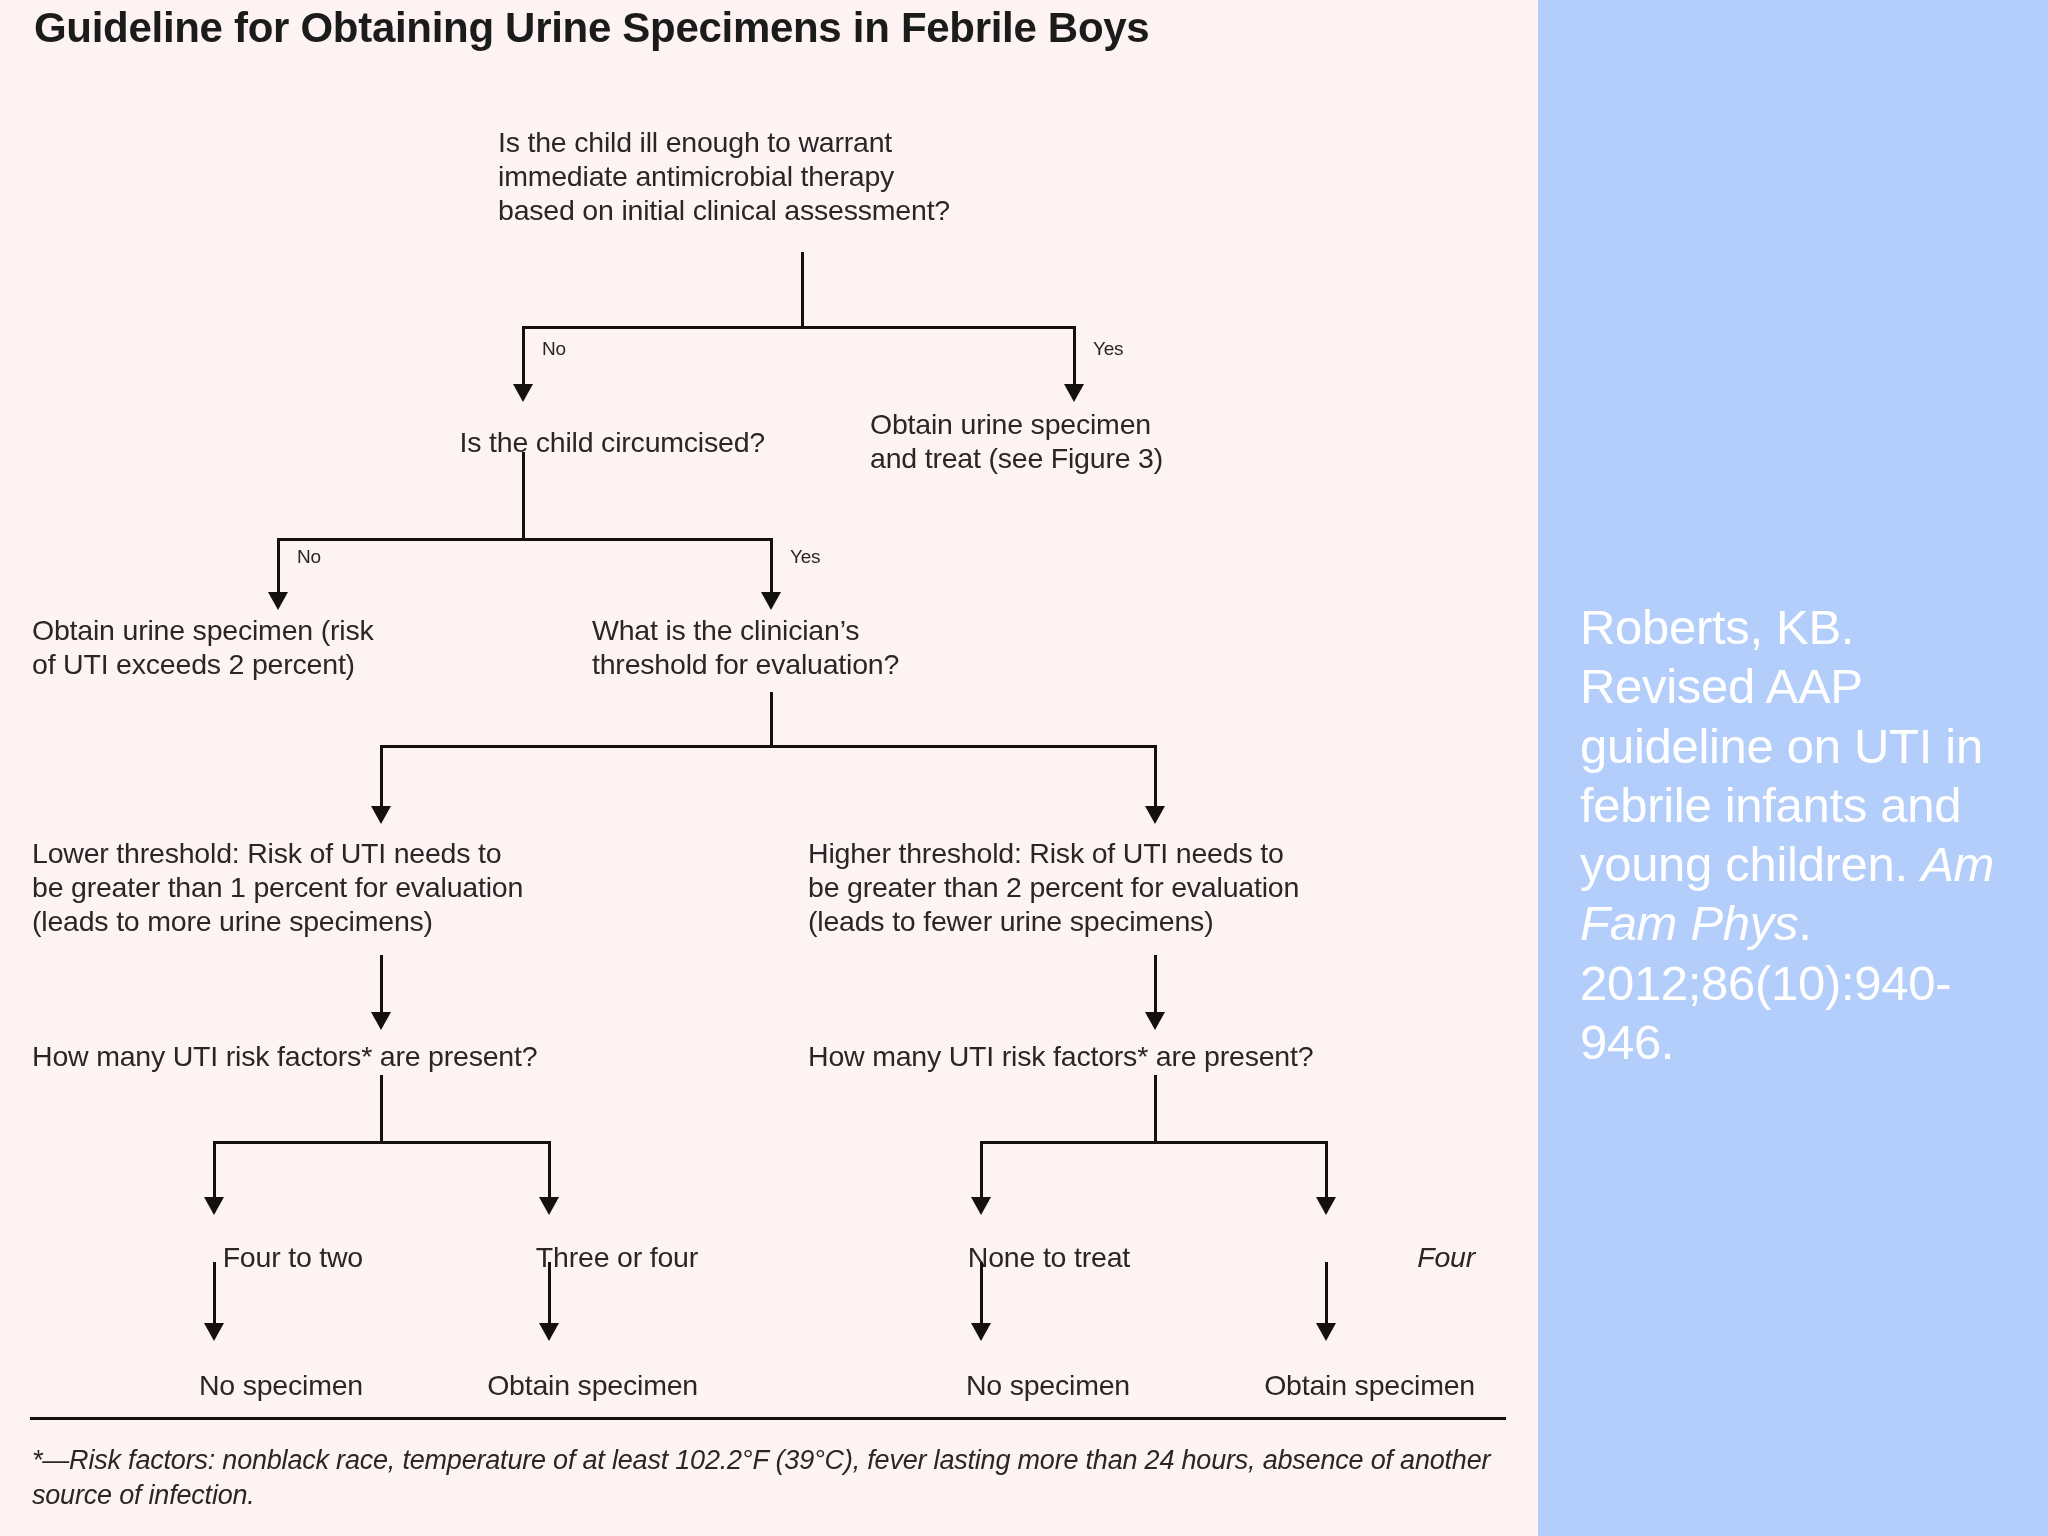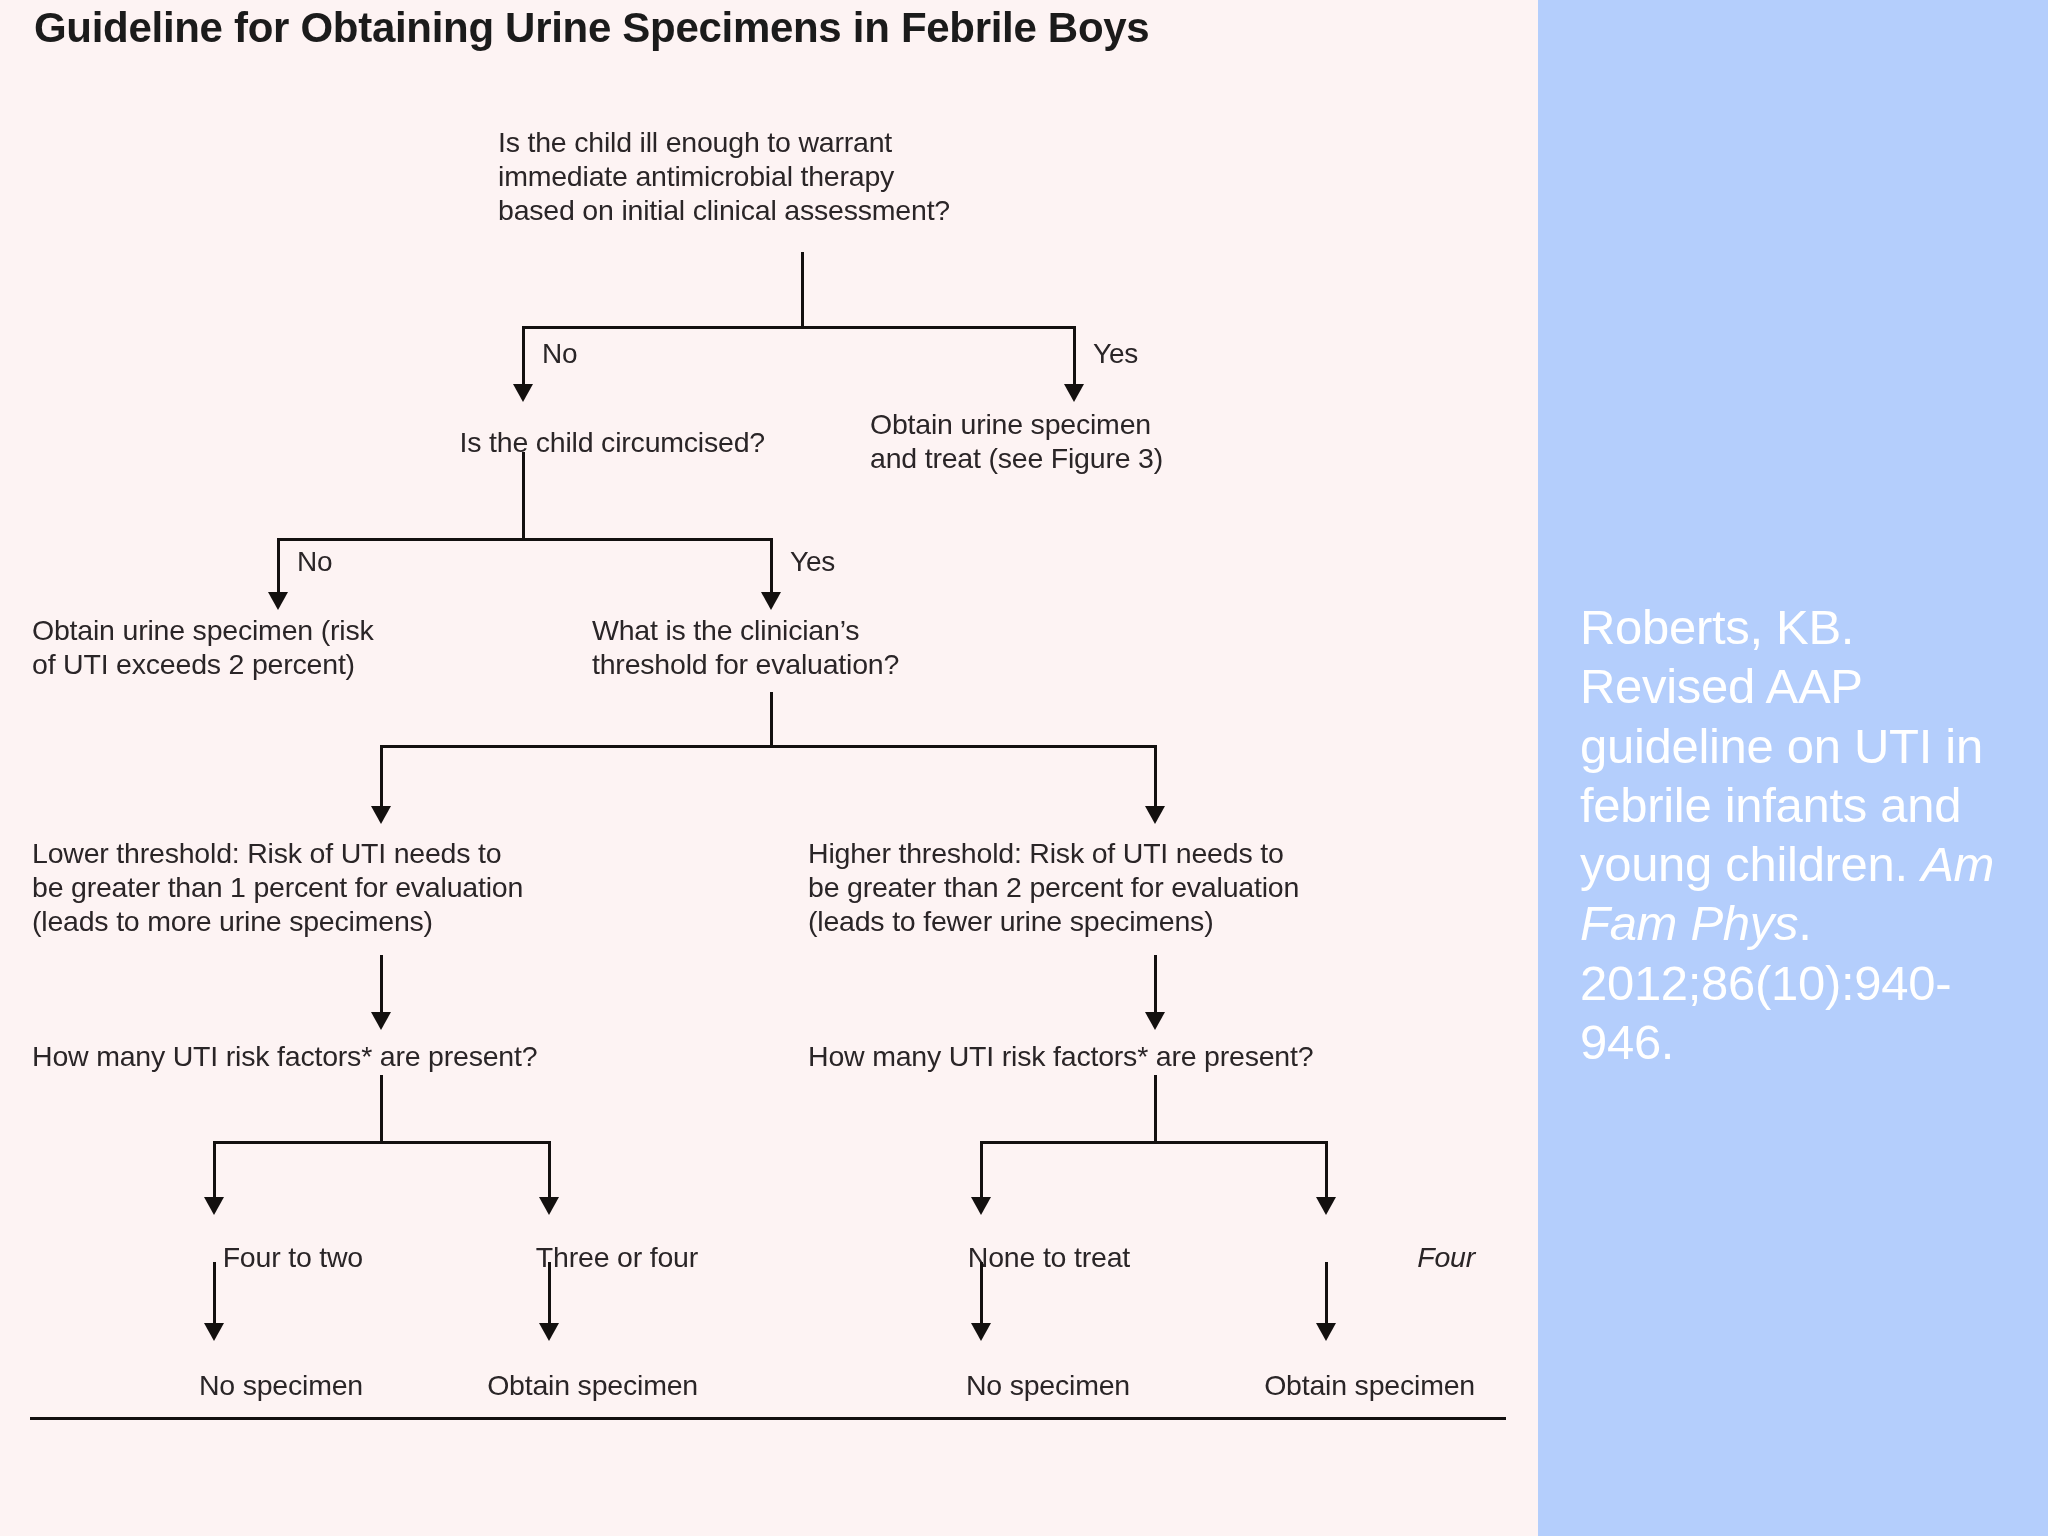--- a/index.html
+++ b/index.html
@@ -30,21 +30,21 @@
     line-height:1.20;
     letter-spacing:-0.2px;
     white-space:pre-line;
   }
   .node.c{text-align:right;margin-top:18px;}
   .node.l{text-align:left;}
 
   .edge-label{
     position:absolute;
     color:#2a2527;
-    font-size:28px;
+    font-size:19px;
     letter-spacing:-0.2px;
   }
 
   
   .vline{position:absolute;background:#13100f;width:3px;}
   .hline{position:absolute;background:#13100f;height:3px;}
   .arrow{
     position:absolute;width:0;height:0;
     border-left:10px solid transparent;
     border-right:10px solid transparent;
@@ -175,19 +175,21 @@
     <div class="arrow" style="left:971px;top:1323px;"></div>
     <div class="vline" style="left:1325px;top:1262px;height:67px;"></div>
     <div class="arrow" style="left:1316px;top:1323px;"></div>
 
     <div class="node c" style="left:63px;top:1350px;width:300px;">No specimen</div>
     <div class="node c" style="left:398px;top:1350px;width:300px;">Obtain specimen</div>
     <div class="node c" style="left:830px;top:1350px;width:300px;">No specimen</div>
     <div class="node c" style="left:1175px;top:1350px;width:300px;">Obtain specimen</div>
 
     <div class="rule" style="left:30px;top:1417px;width:1476px;"></div>
+    <div class="footnote" style="left:32px;top:1443px;">*—Risk factors: nonblack race, temperature of at least 102.2°F (39°C), fever lasting
+more than 24 hours, absence of another source of infection.</div>
   </div>
 
   <div class="cite-panel">
     <div class="cite-text"><span>Roberts, KB. Revised AAP guideline on UTI in febrile infants and young children. </span><span class="it">Am Fam Phys</span><span>. 2012;86(10):940-946.</span></div>
   </div>
 
 </div>
 
 </body></html>

